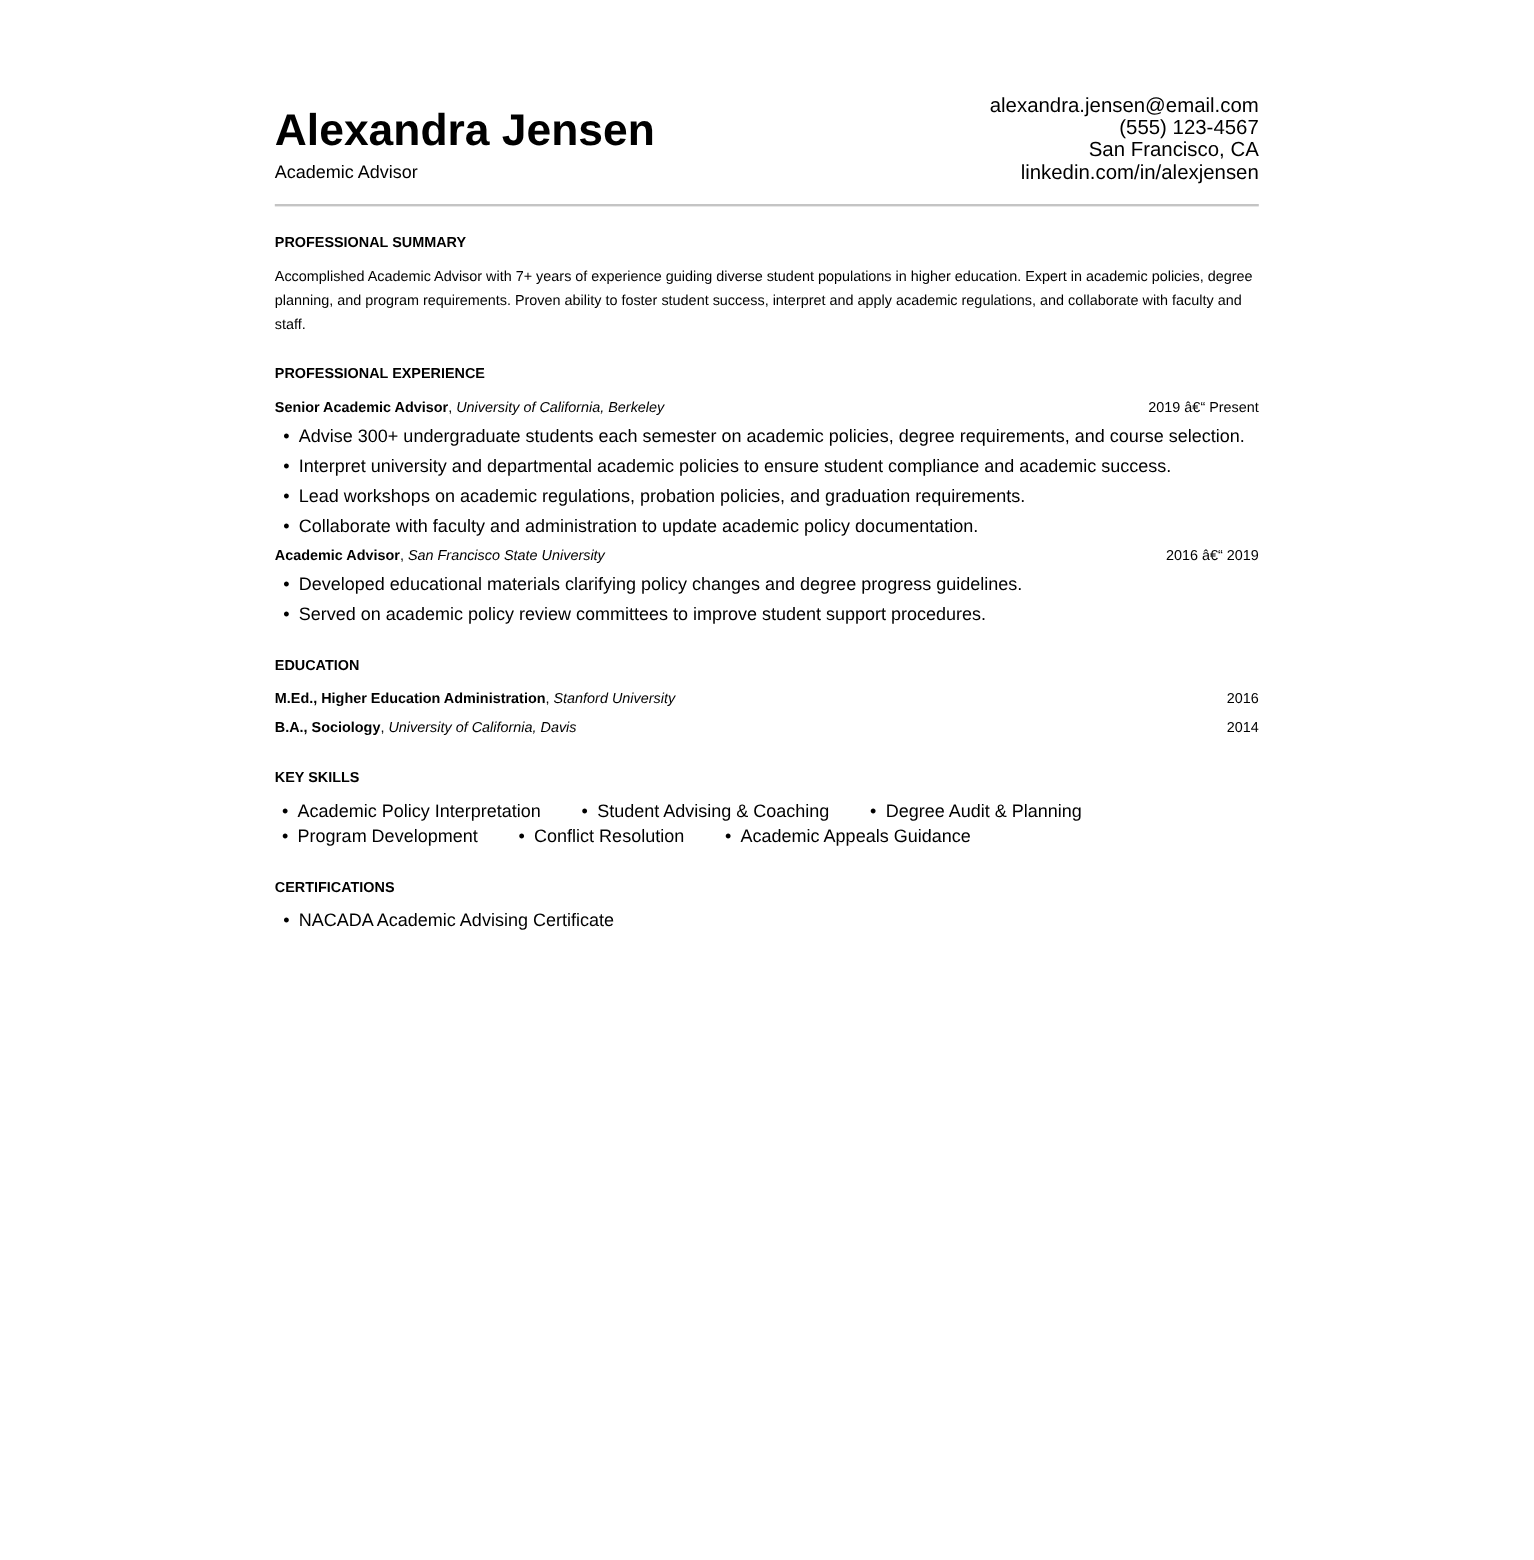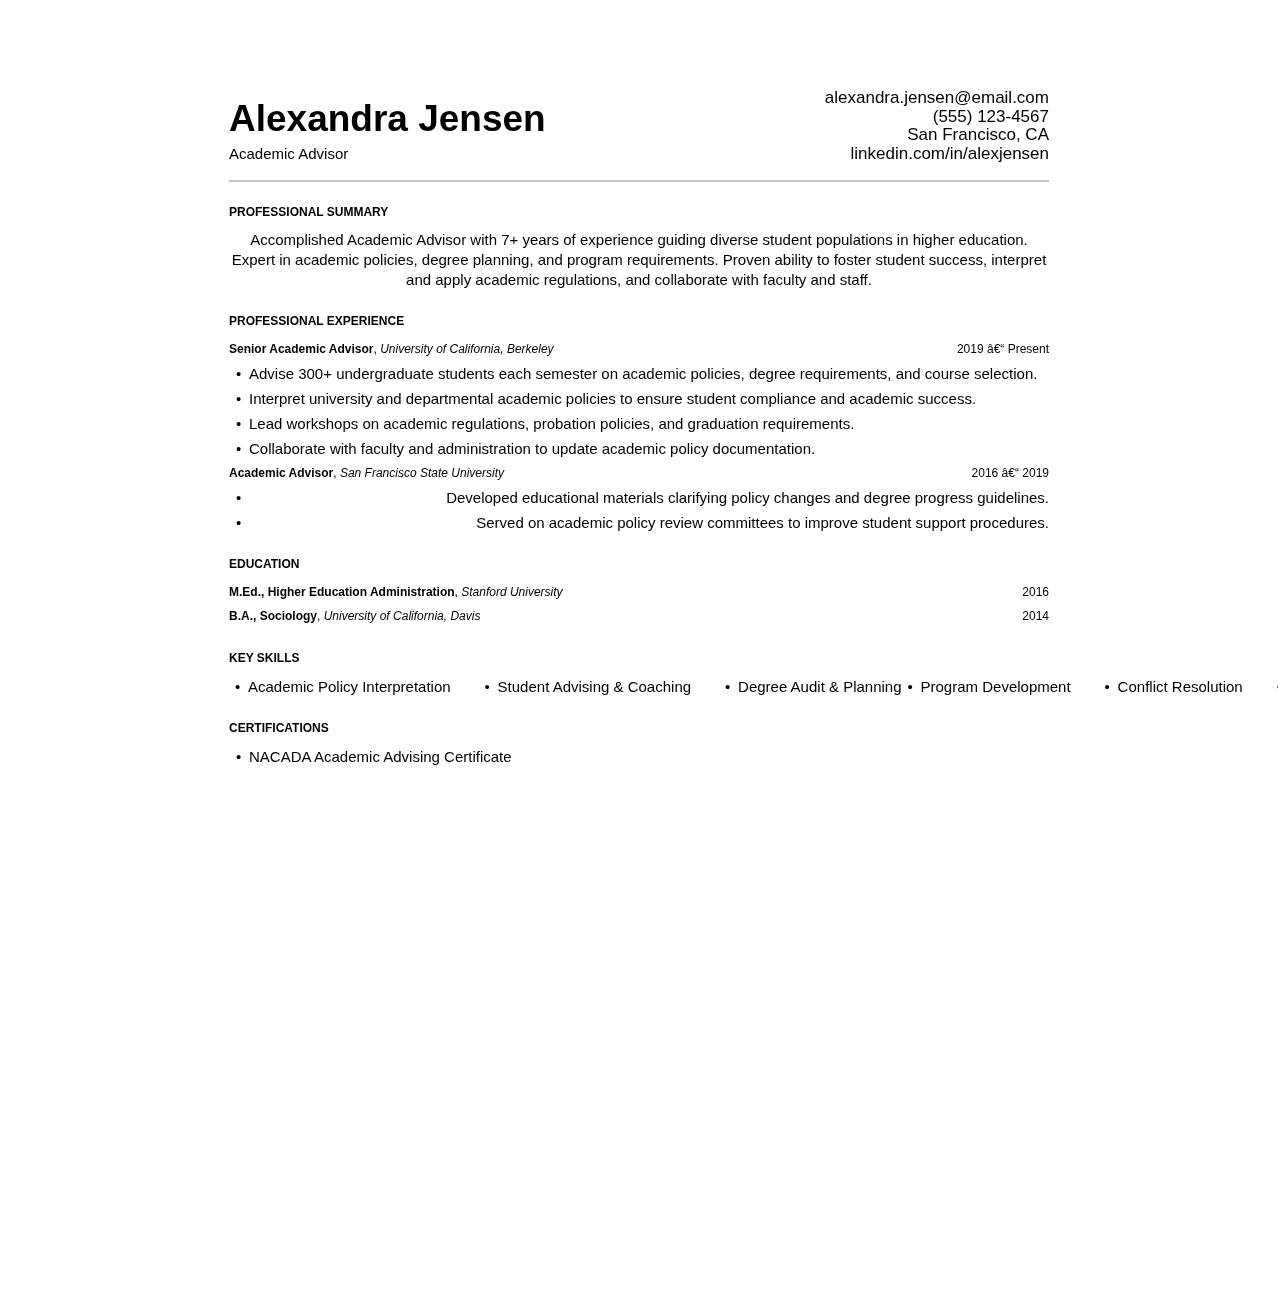--- a/index.html
+++ b/index.html
@@ -8,21 +8,21 @@
     padding: 0;
     background: #ffffff;
     width: 1278px;
     height: 1300px;
     overflow: hidden;
     font-family: "Liberation Sans", sans-serif;
     color: #000000;
   }
   .resume {
     width: 820px;
-    margin: 12px auto;
+    margin: 2px auto;
     padding-top: 76px;
   }
   
   .header { display: flex; justify-content: space-between; align-items: flex-start; }
   .name-heading {
     font-size: 37px;
     font-weight: bold;
     line-height: 1.16;
     margin: 10px 0 0 0;
     letter-spacing: 0;
@@ -36,21 +36,21 @@
     margin: 17px 0 0 0;
   }
   
   .sec-h {
     font-size: 12px;
     font-weight: bold;
     margin: 25px 0 10px 0;
     line-height: 1.16;
   }
   .sec-h.first { margin-top: 24px; }
-  .body-text { font-size: 15px; line-height: 20px; margin: 0; text-align: center; }
+  .body-text { font-size: 12px; line-height: 20px; margin: 0; }
   
   .row-heading {
     display: flex;
     justify-content: space-between;
     font-size: 12px;
     line-height: 21px;
     margin: 0;
   }
   .b { font-weight: bold; }
   .i { font-style: italic; }
@@ -66,25 +66,25 @@
   ul.bullets li {
     position: relative;
     padding-left: 20px;
     margin-bottom: 4px;
   }
   ul.bullets li::before {
     content: "\2022";
     position: absolute;
     left: 7px;
   }
-  .job + .job { margin-top: 1px; text-align: right; }
+  .job + .job { margin-top: 1px; }
   
   .edu-row + .edu-row { margin-top: 3px; text-align: right; }
   
-  .skills-rows { display: flex; flex-direction: row; row-gap: 15px; }
+  .skills-rows { display: flex; flex-direction: column; }
   .skills-row {
     display: flex;
     column-gap: 28px;
     font-size: 15px;
     line-height: 21px;
   }
   .skill-item { position: relative; padding-left: 19px; white-space: nowrap; }
   .skill-item::before {
     content: "\2022";
     position: absolute;

